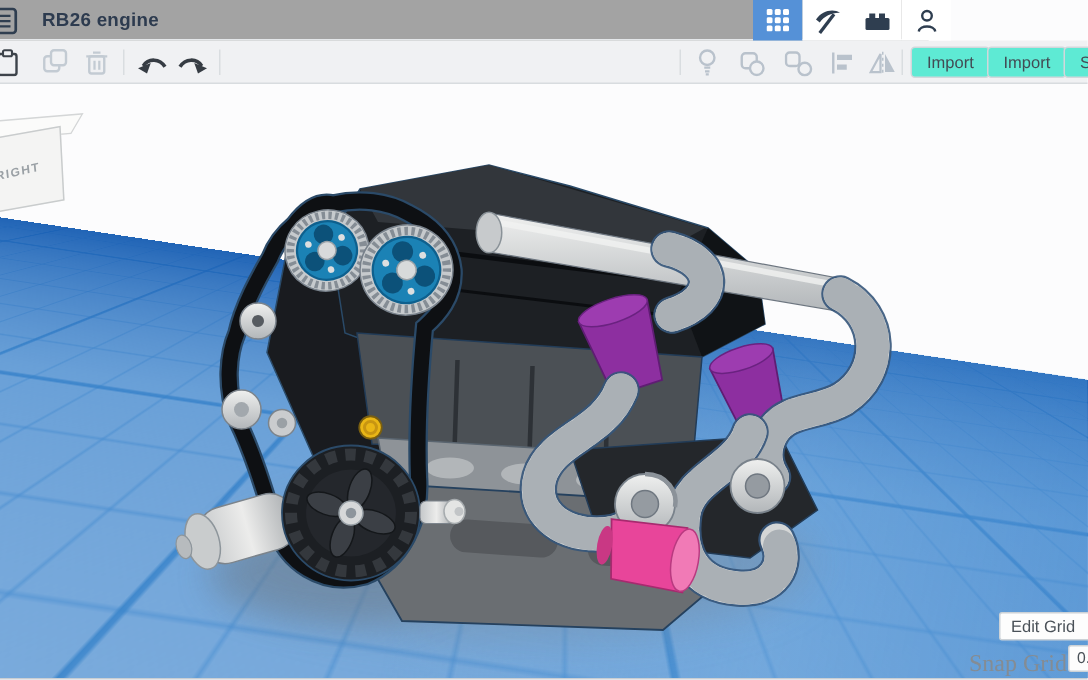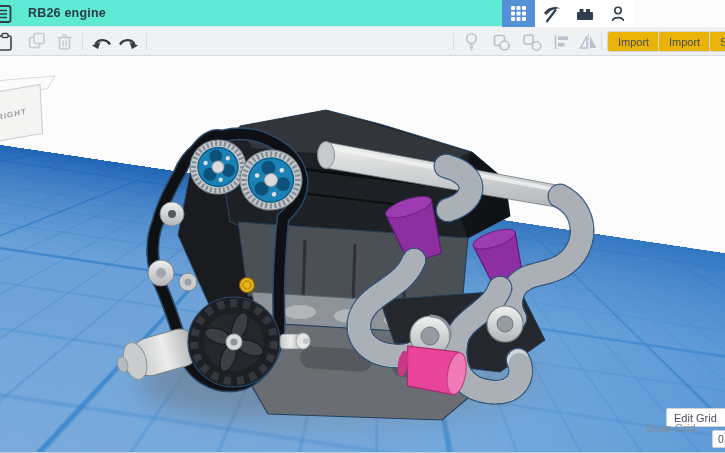--- a/index.html
+++ b/index.html
@@ -5,21 +5,21 @@
   * { margin:0; padding:0; box-sizing:border-box; }
   html,body { width:725px; height:453px; }
   .app {
     position:relative; width:725px; height:453px; overflow:hidden;
     font-family:"Liberation Sans", sans-serif; background:#fcfcfd;
     border-bottom:1px solid #c9ced3;
   }
   
   .row1 {
     position:absolute; top:0; left:0; width:619px; height:27px;
-    background:#5eead4; border-bottom:1px solid #e4e7ea; z-index:30;
+    background:#a3a3a3; border-bottom:1px solid #e4e7ea; z-index:30;
   }
   .menu-ic { position:absolute; left:-7px; top:4px; }
   .doc-title {
     position:absolute; left:28px; top:6px; font-size:12.5px; font-weight:bold;
     color:#2d3b4f; letter-spacing:.2px;
   }
   .viewbtns { position:absolute; right:-15px; top:0; height:27px; display:flex; }
   .viewbtn {
     width:33px; height:27px; display:flex; align-items:center; justify-content:center;
     background:#ffffff; cursor:pointer;
@@ -27,21 +27,21 @@
   .viewbtn.active { background:#5591d7; }
   
   .row2 {
     position:absolute; top:27px; left:0; width:725px; height:29px;
     background:#f0f1f3; border-bottom:1px solid #d8dcdf; z-index:30;
   }
   .t-ic { position:absolute; top:5px; }
   .t-sep { position:absolute; top:6px; width:1px; height:17px; background:#d9dde0; }
   .t-btn {
     position:absolute; top:4px; height:21px; padding:0 10px; font-size:11px;
-    color:#434b54; background:#eab308; border:1px solid #d2d7db; border-radius:3px;
+    color:#434b54; background:#5eead4; border:1px solid #d2d7db; border-radius:3px;
     display:flex; align-items:center; white-space:nowrap; cursor:pointer;
   }
   
   .canvas { position:absolute; top:56px; left:0; width:725px; height:397px; overflow:hidden; background:#fcfcfd; }
   .ground-anchor { position:absolute; left:362px; top:143px; width:0; height:0; transform:rotate(8.5deg); }
   .ground-plane {
     position:absolute; left:-2000px; top:0; width:4000px; height:2200px;
     transform-origin:50% 0; transform:perspective(320px) rotateX(70deg);
     background-color:#ffffff;
     background-image:
@@ -67,21 +67,21 @@
   .vc-face { position:absolute; left:0; top:13px; width:60px; height:50px;
     background:#f4f4f3; border:1px solid #c9cccd; transform:rotate(-3deg) skewY(-7deg);
     display:flex; align-items:center; justify-content:center; }
   .vc-face span { font-size:8px; font-weight:bold; color:#9aa0a5; letter-spacing:1px; transform:rotate(-3deg); }
   
   .editgrid-btn {
     position:absolute; left:666px; top:408px; width:96px; height:19px; z-index:25;
     background:#fdfdfd; border:1px solid #ccd2d7; border-radius:2px;
     font-size:11px; color:#4a5158; display:flex; align-items:center; padding-left:7px; cursor:pointer;
   }
-  .snap-label { position:absolute; left:646px; top:422px; font-size:11px; color:#848c94; z-index:25; }
+  .snap-label { position:absolute; left:646px; top:434px; font-size:16px; color:#848c94; z-index:25;font-family:Liberation Serif, serif; }
   .snap-dd {
     position:absolute; left:712px; top:430px; width:58px; height:18px; z-index:25;
     background:#fdfdfd; border:1px solid #ccd2d7; border-radius:2px;
     font-size:10.5px; color:#4a5158; display:flex; align-items:center; padding-left:5px; cursor:pointer;
   }
   .engine-svg { position:absolute; top:0; left:0; z-index:10; }
 </style>
 </head>
 <body>
 

